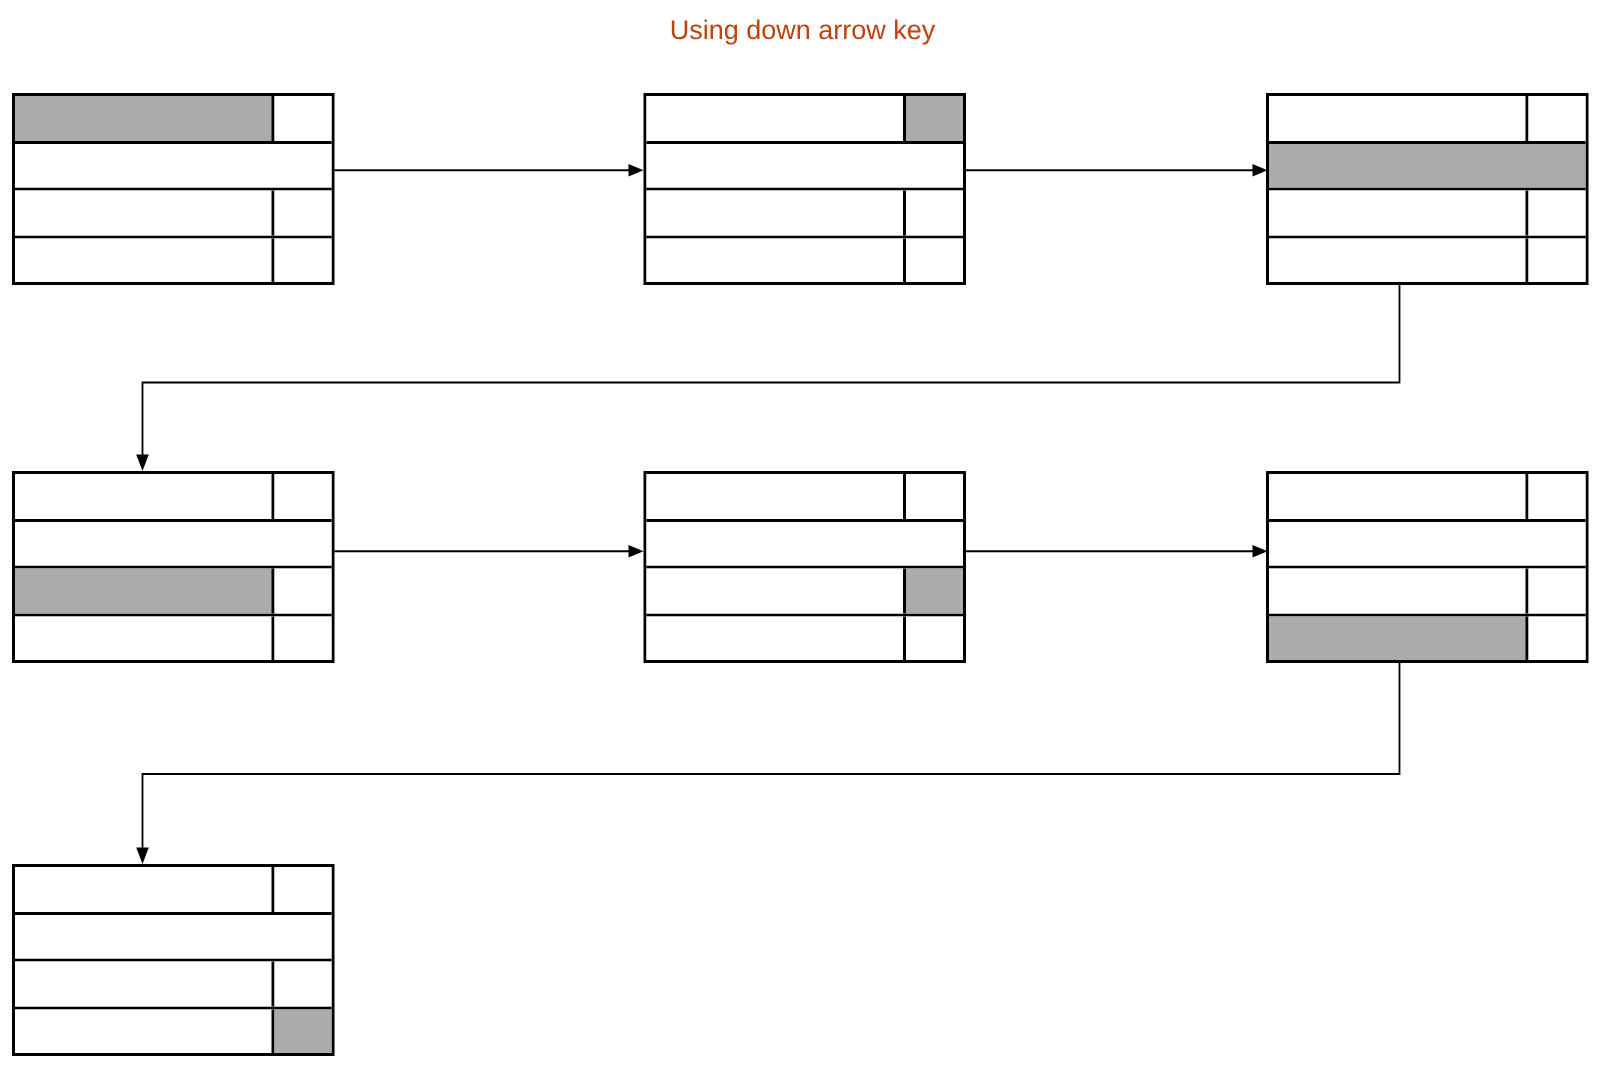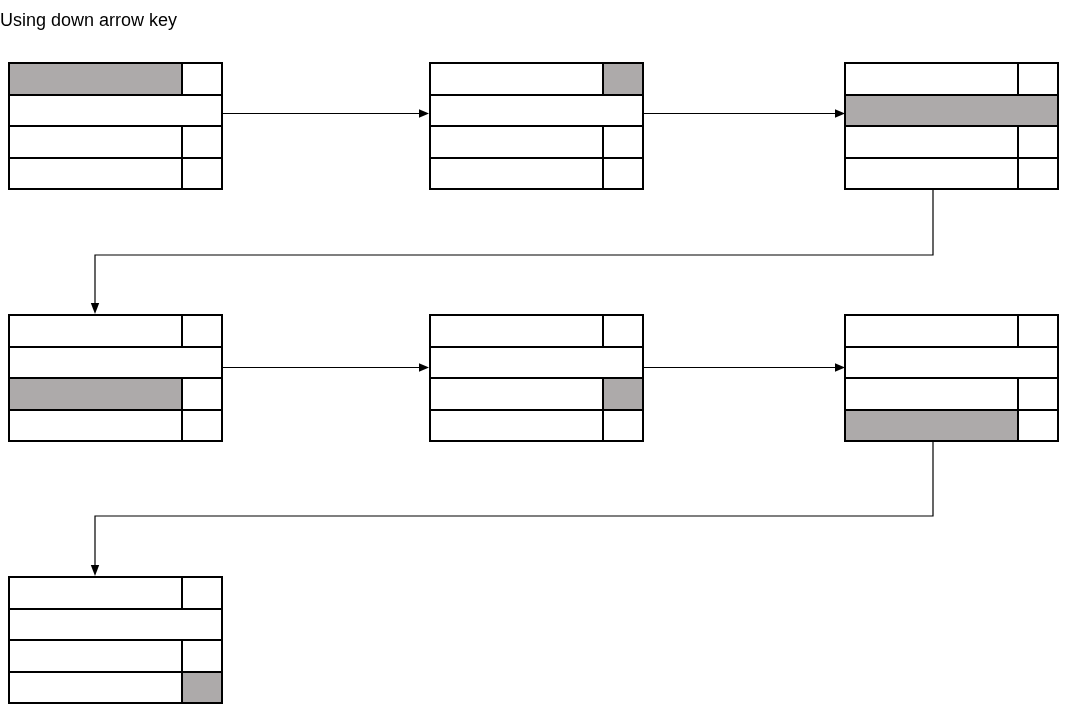--- a/index.html
+++ b/index.html
@@ -15,24 +15,24 @@
     font-family: "Liberation Sans", sans-serif;
     color: #000000;
   }
 
   
   #diagram-title {
     position: absolute;
     left: 0;
     top: 8px;
     width: 1070px;
-    text-align: left;
+    text-align: center;
     font-size: 18px;
     line-height: 24px;
-    color: #000000;
+    color: #c2410c;
     white-space: nowrap;
   }
 
   
   .grid-table {
     position: absolute;
     box-sizing: border-box;
     background: #ffffff;
     border: 2px solid #000000;
     display: flex;

